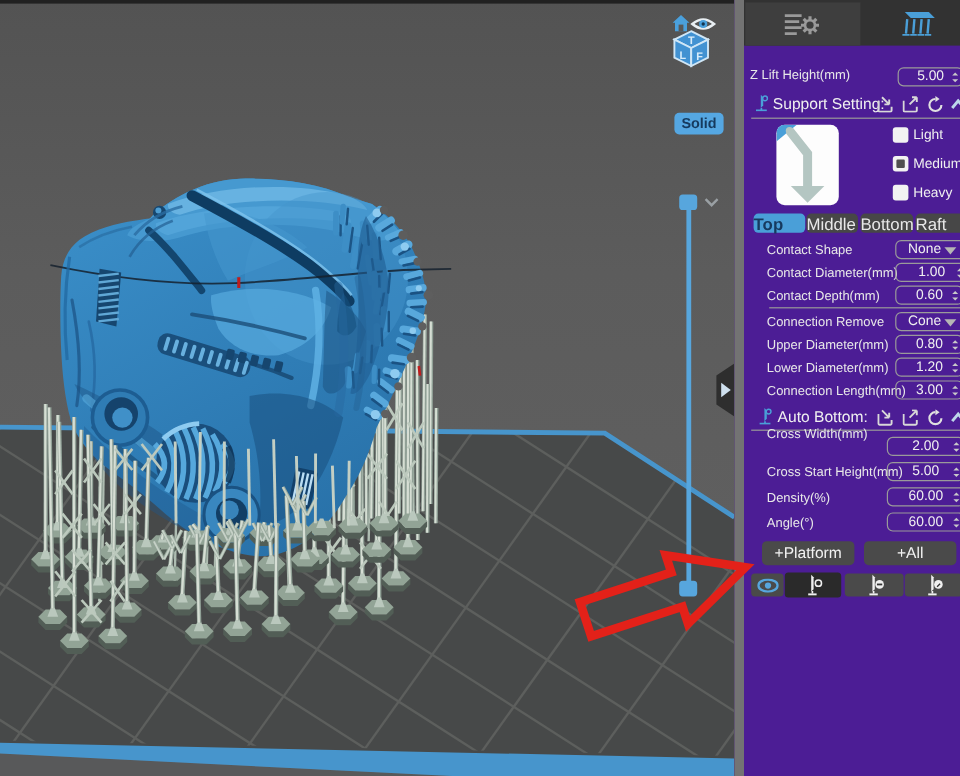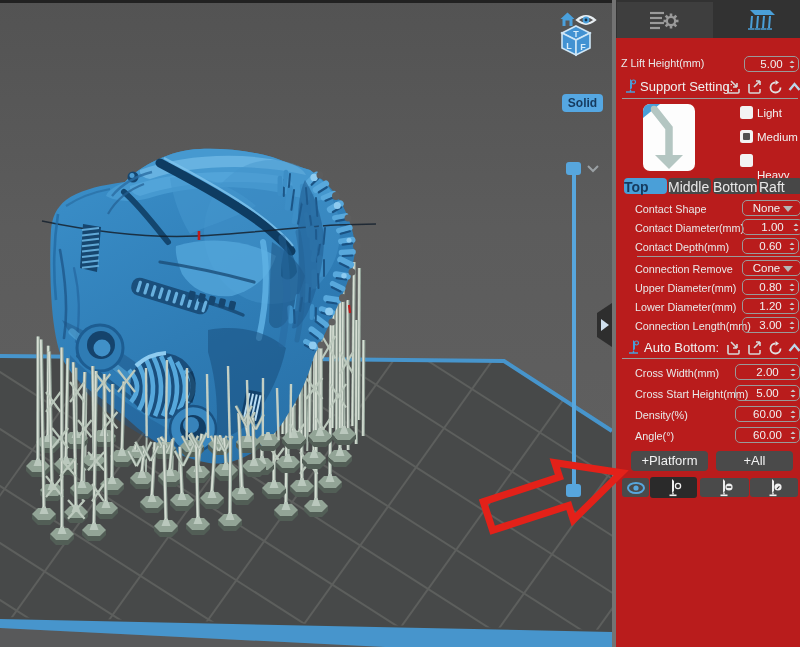--- a/index.html
+++ b/index.html
@@ -1,15 +1,15 @@
 <!DOCTYPE html>
 <html><head><meta charset="utf-8"><style>
 *{margin:0;padding:0;box-sizing:border-box}
 body{width:800px;height:647px;overflow:hidden;position:relative;background:#3b3b3b;font-family:"Liberation Sans",sans-serif}
-#panel{position:absolute;left:612px;top:0;width:188px;height:647px;background:#b91c1c;border-left:4px solid #737373}
+#panel{position:absolute;left:612px;top:0;width:188px;height:647px;background:#4c1d95;border-left:8px solid #737373}
 #tabbar{position:absolute;left:0;top:0;width:188px;height:38px;background:#323232}
 #tabL{position:absolute;left:1px;top:2px;width:96px;height:36px;background:#3e3e3e;display:flex;align-items:center;justify-content:center}
 #tabR{position:absolute;left:97px;top:2px;width:91px;height:36px;display:flex;align-items:center;justify-content:center}
 .lbl{position:absolute;left:19px;color:#e8e8e8;font-size:10.8px;white-space:nowrap}
 .hdr{position:absolute;color:#f0f0f0;font-size:13px;white-space:nowrap}
 .inp{position:absolute;left:126px;width:59px;height:16px;border:1.4px solid #9a9a9a;border-radius:5px;color:#f0f0f0;font-size:11.5px;text-align:center;line-height:14px}
 .spin{position:absolute;right:3px;top:2px}
 .inp.drop{padding-right:10px}
 .drop .dtri{position:absolute;right:7px;top:5px;width:0;height:0;border-left:5px solid transparent;border-right:5px solid transparent;border-top:6px solid #b5b5b5}
 .sep{position:absolute;left:6px;width:176px;height:1px;background:#9a9a9a}
@@ -750,21 +750,21 @@
      <path d="M12,51 L40,51 L26,65 Z" fill="#b4c6c2"></path>
    </svg>
  </div>
  <div class="cb" style="top:106px"></div>
     <div class="cblbl" style="top:107px">Light</div>
  <div class="cb" style="top:130px">
       <div class="cbin"></div>
     </div>
     <div class="cblbl" style="top:131px">Medium</div>
  <div class="cb" style="top:154px"></div>
-    <div class="cblbl" style="top:169px">Heavy</div>
+    <div class="cblbl" style="top:155px">Heavy</div>
  <div class="tab tabsel" style="left:8px">Top</div>
  <div class="tab" style="left:52px">Middle</div>
  <div class="tab" style="left:97px;width:44px">Bottom</div>
  <div class="tab" style="left:143px">Raft</div>
  <div class="lbl" style="top:203px">Contact Shape</div>
 <div class="inp drop" style="top:200px">None<span class="dtri"></span></div>
  <div class="lbl" style="top:222px">Contact Diameter(mm)</div>
 <div class="inp" style="top:219px;left:126px;width:61px">1.00<span class="spin"><svg width="6" height="11" viewBox="0 0 6 11">
           <path d="M0.5,4 L3,1.5 L5.5,4 Z" fill="#c9c9c9"></path>
           <path d="M0.5,7 L3,9.5 L5.5,7 Z" fill="#c9c9c9"></path>
@@ -807,21 +807,21 @@
 <path d="M12,1 L6,7 M12,1 H8 M12,1 V5" stroke="#d8d8d8" stroke-width="1.6" fill="none"></path>
     </svg>
     <svg style="position:absolute;left:152px;top:341px" width="15" height="15" viewBox="0 0 15 15">
 <path d="M12.5,7.5 A5,5 0 1 1 7.5,2.5" fill="none" stroke="#e0e0e0" stroke-width="1.8"></path>
 <path d="M7.5,0 L11,2.5 L7.5,5 Z" fill="#e0e0e0"></path>
     </svg>
     <svg style="position:absolute;left:172px;top:343px" width="13" height="10" viewBox="0 0 13 10">
 <path d="M1.5,8 L6.5,2 L11.5,8" fill="none" stroke="#bcd6ea" stroke-width="2.4"></path>
     </svg>
  <div class="sep" style="top:358px"></div>
- <div class="lbl" style="top:367px">Cross Width(mm)</div>
+ <div class="lbl" style="top:356px">Cross Width(mm)</div>
 <div class="inp" style="top:364px;left:119px;width:65px">2.00<span class="spin"><svg width="6" height="11" viewBox="0 0 6 11">
           <path d="M0.5,4 L3,1.5 L5.5,4 Z" fill="#c9c9c9"></path>
           <path d="M0.5,7 L3,9.5 L5.5,7 Z" fill="#c9c9c9"></path>
         </svg></span></div>
  <div class="lbl" style="top:388px">Cross Start Height(mm)</div>
 <div class="inp" style="top:385px;left:119px;width:65px">5.00<span class="spin"><svg width="6" height="11" viewBox="0 0 6 11">
           <path d="M0.5,4 L3,1.5 L5.5,4 Z" fill="#c9c9c9"></path>
           <path d="M0.5,7 L3,9.5 L5.5,7 Z" fill="#c9c9c9"></path>
         </svg></span></div>
  <div class="lbl" style="top:409px">Density(%)</div>

